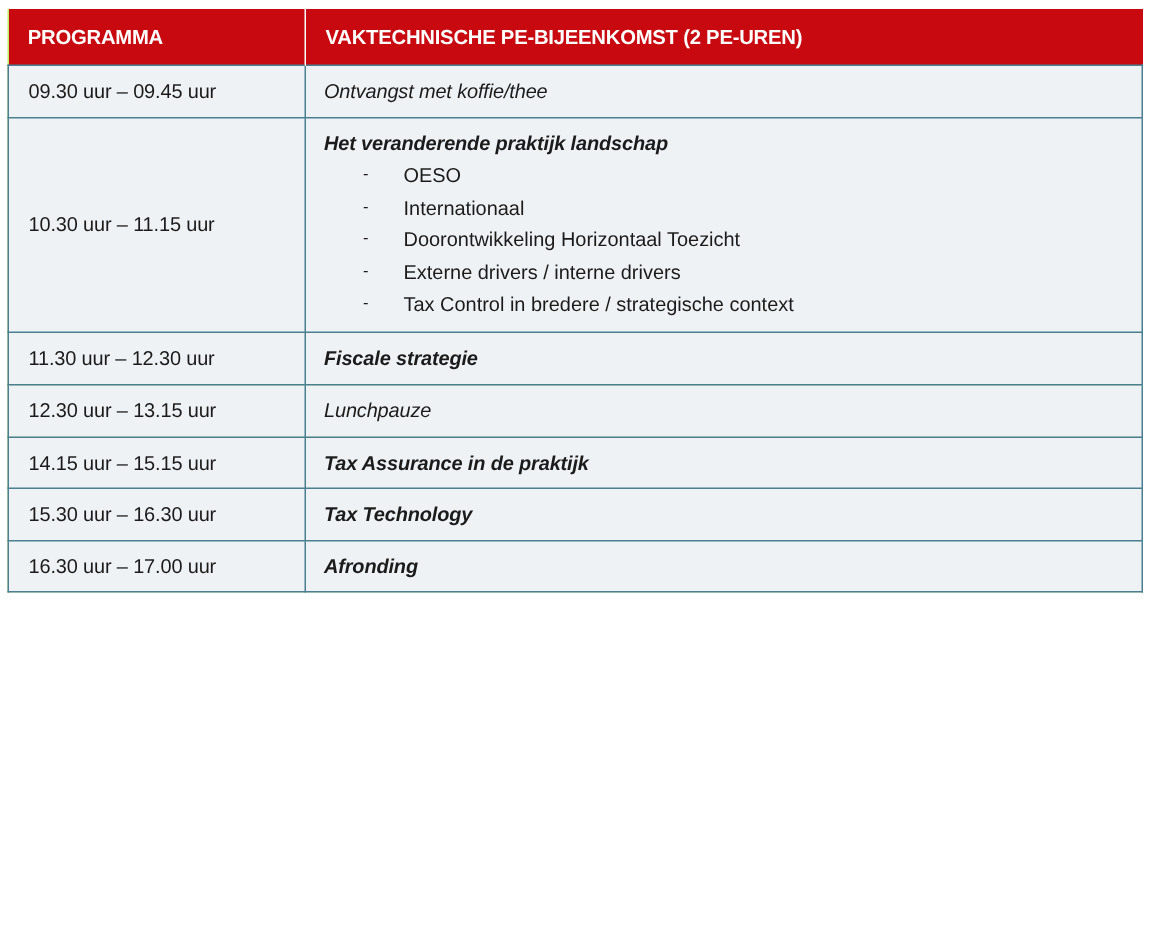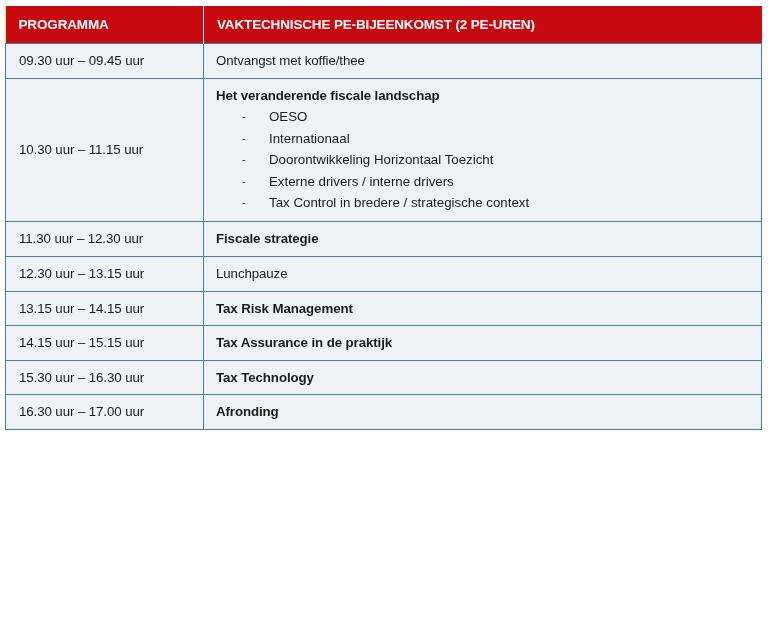--- a/index.html
+++ b/index.html
@@ -76,20 +76,21 @@
     vertical-align: middle;
   }
   tbody td.desc-cell {
     padding-left: 12px;
   }
 
   .desc-title {
     display: block;
     font-weight: bold;
     letter-spacing: -0.1px;
+    font-style: italic;
   }
   .desc-title.plain {
     font-weight: normal;
   }
 
   ul.sublist {
     list-style: none;
     margin: 4px 0 0 0;
     padding: 0;
   }
@@ -129,46 +130,40 @@
     <tbody id="table-body">
         <tr>
           <td class="time-cell">09.30 uur – 09.45 uur</td>
           <td class="desc-cell">
             <span class="desc-title plain">Ontvangst met koffie/thee</span>
           </td>
         </tr>
         <tr class="row-tall">
           <td class="time-cell">10.30 uur – 11.15 uur</td>
           <td class="desc-cell">
-            <span class="desc-title">Het veranderende fiscale landschap</span>
+            <span class="desc-title">Het veranderende praktijk landschap</span>
             <ul class="sublist">
               <li><span class="dash-icon">-</span><span>OESO</span></li>
               <li><span class="dash-icon">-</span><span>Internationaal</span></li>
               <li><span class="dash-icon">-</span><span>Doorontwikkeling Horizontaal Toezicht</span></li>
               <li><span class="dash-icon">-</span><span>Externe drivers / interne drivers</span></li>
               <li><span class="dash-icon">-</span><span>Tax Control in bredere / strategische context</span></li>
             </ul>
           </td>
         </tr>
         <tr>
           <td class="time-cell">11.30 uur – 12.30 uur</td>
           <td class="desc-cell">
             <span class="desc-title">Fiscale strategie</span>
           </td>
         </tr>
         <tr>
           <td class="time-cell">12.30 uur – 13.15 uur</td>
           <td class="desc-cell">
             <span class="desc-title plain">Lunchpauze</span>
-          </td>
-        </tr>
-        <tr>
-          <td class="time-cell">13.15 uur – 14.15 uur</td>
-          <td class="desc-cell">
-            <span class="desc-title">Tax Risk Management</span>
           </td>
         </tr>
         <tr>
           <td class="time-cell">14.15 uur – 15.15 uur</td>
           <td class="desc-cell">
             <span class="desc-title">Tax Assurance in de praktijk</span>
           </td>
         </tr>
         <tr>
           <td class="time-cell">15.30 uur – 16.30 uur</td>

